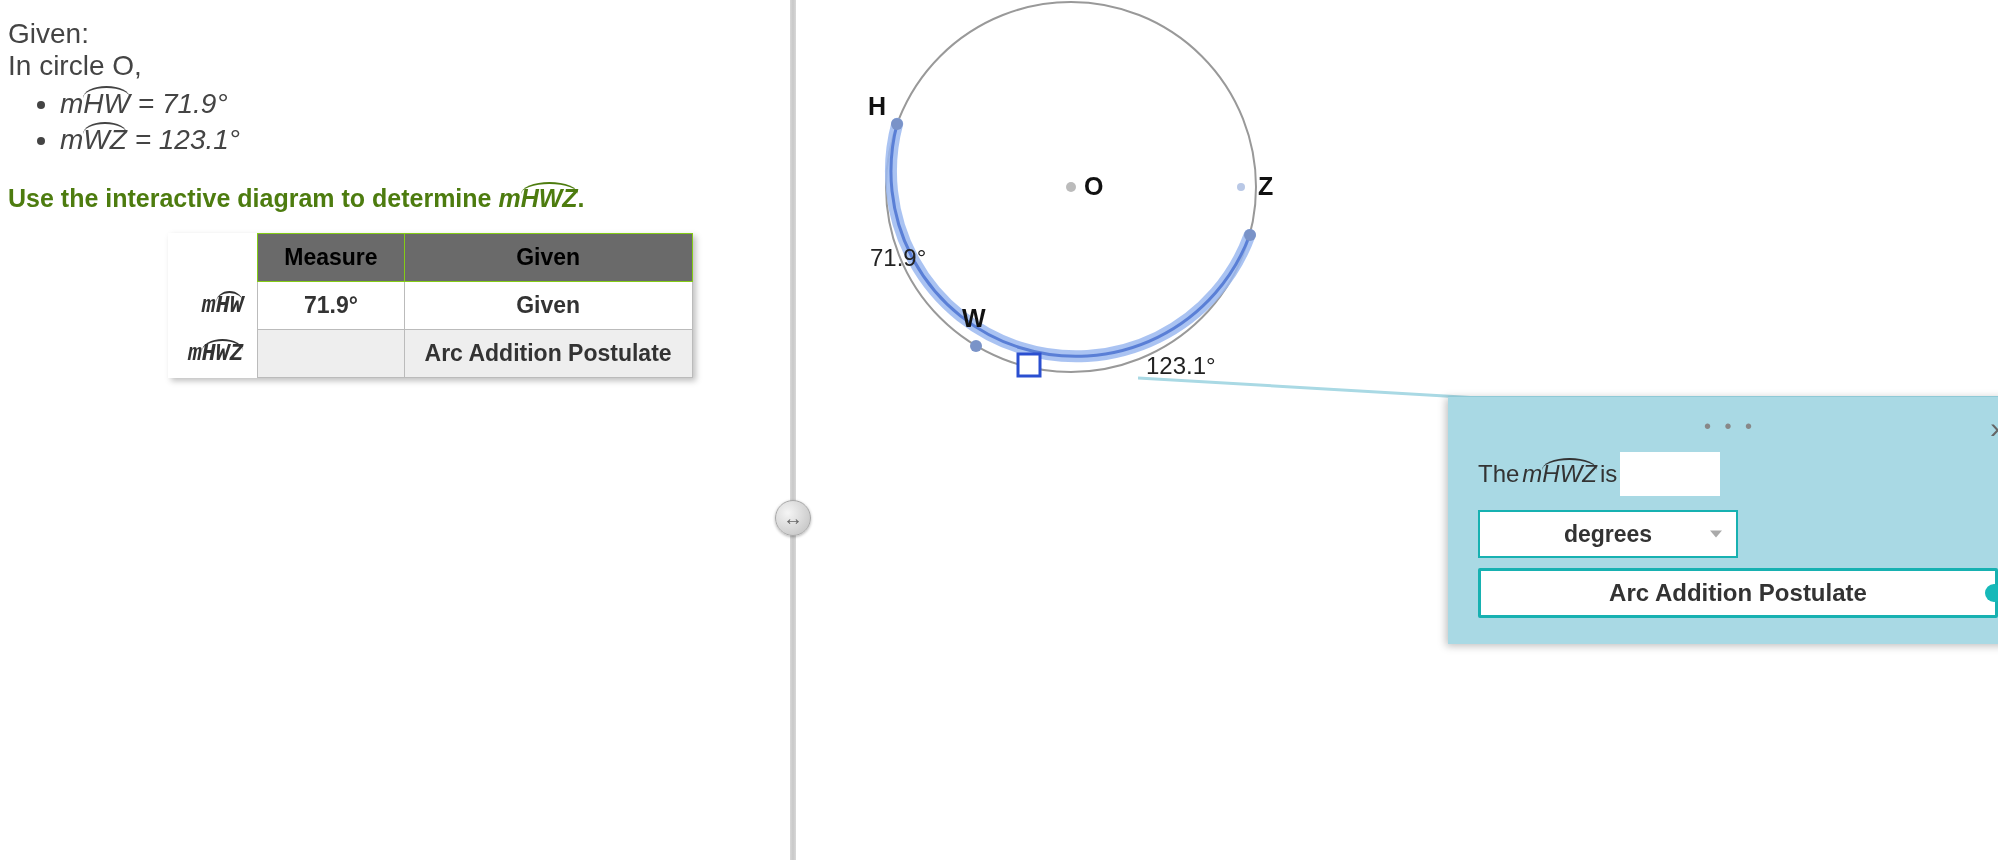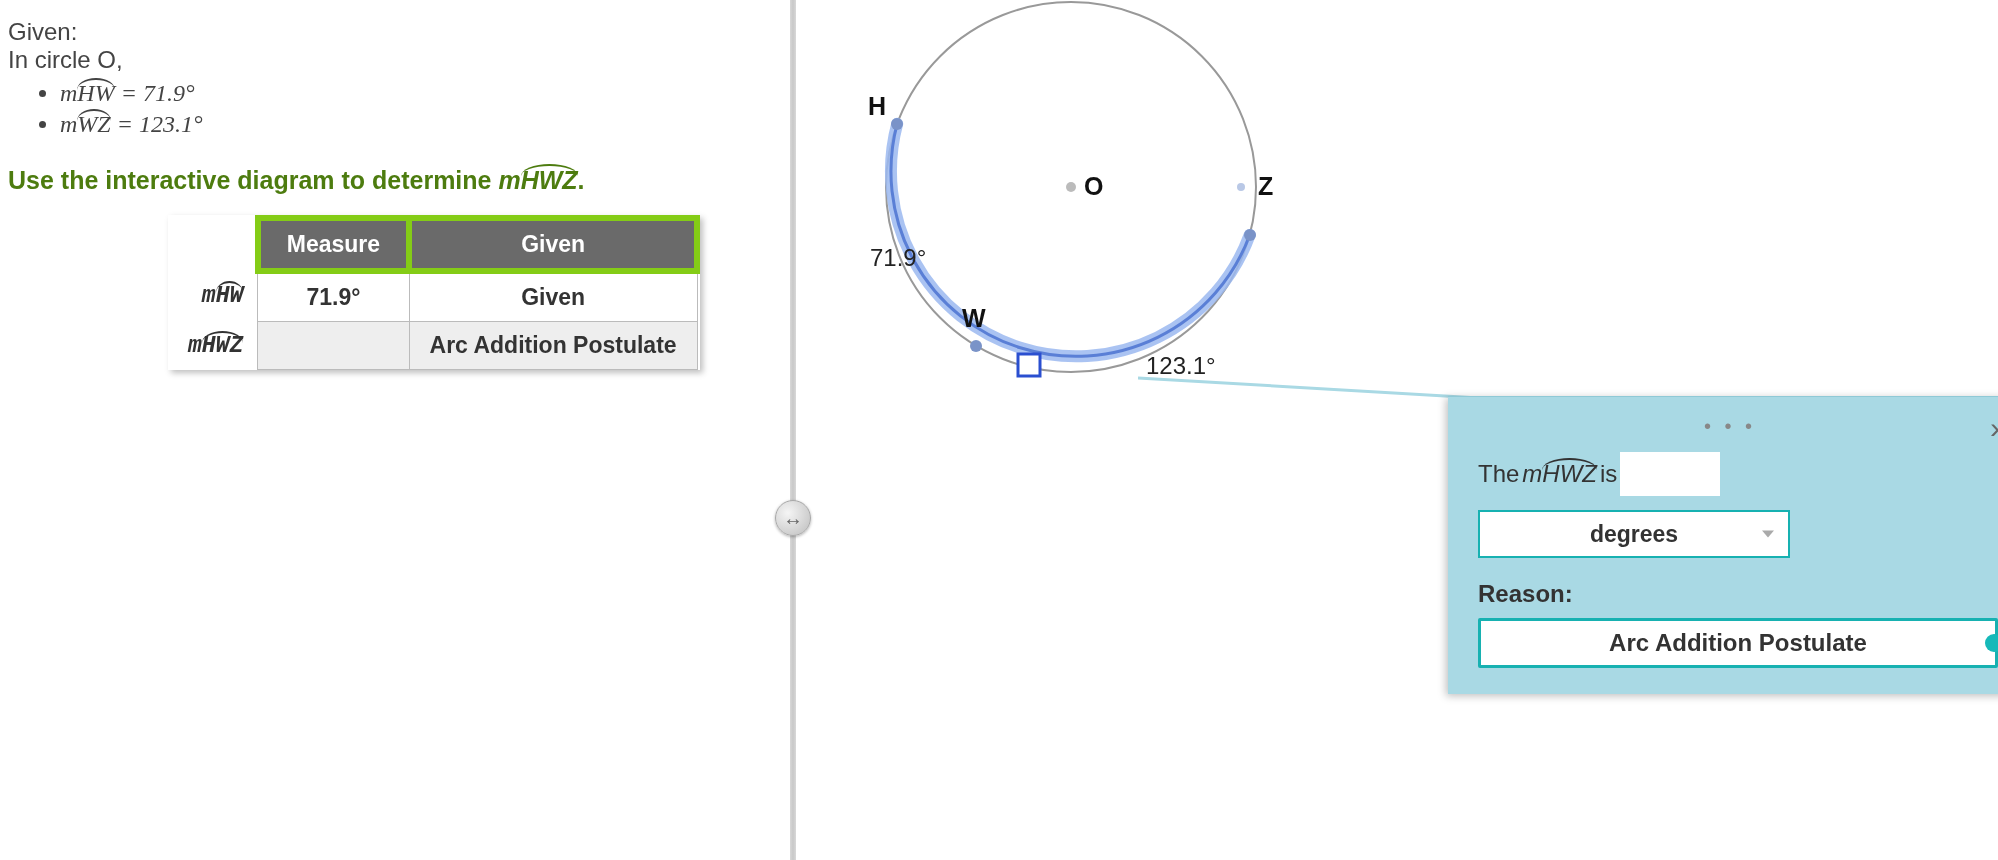--- a/index.html
+++ b/index.html
@@ -52,43 +52,43 @@
     font-size: 20px;
     color: #666;
     box-shadow: 0 1px 3px rgba(0,0,0,0.3);
   }
   .right-panel {
     position: absolute;
     left: 796px; top: 0;
     right: 0;
     height: 100%;
   }
-  .given-block { font-size: 24px; color: #444; }
-  .given-block ul { margin-left: 52px; margin-top: 6px; font-family: Liberation Serif, serif; }
+  .given-block { font-size: 28px; color: #444; }
+  .given-block ul { margin-left: 52px; margin-top: 6px; }
   .given-block li { margin: 4px 0; font-style: italic; }
   .given-block li .arc-over { font-style: italic; }
   .instruction {
     color: #4d7c0f;
     font-weight: 700;
     font-size: 25px;
     margin-top: 28px;
   }
   .instruction .arc-over { font-style: italic; }
   table.proof {
     border-collapse: collapse;
     margin: 20px 0 0 160px;
     box-shadow: 3px 3px 6px rgba(0,0,0,0.25);
     font-size: 23px;
   }
   table.proof th {
     background: #6a6a6a;
-    color: #ffffff;
+    color: #000000;
     font-weight: 700;
     padding: 10px 26px;
-    border: 6px solid #84cc16;
+    border: 1px solid #84cc16;
   }
   table.proof td {
     border: 1px solid #bbb;
     padding: 10px 20px;
     text-align: center;
   }
   table.proof td.label {
     text-align: right;
     font-style: italic;
     font-weight: 700;
@@ -148,21 +148,21 @@
   .answer-line input.val {
     width: 100px;
     height: 44px;
     border: none;
     background: #fff;
     font-size: 22px;
     padding: 0 8px;
   }
   .unit-select {
     margin-top: 14px;
-    width: 312px;
+    width: 260px;
     height: 48px;
     background: #fff;
     border: 2px solid #17b1b1;
     display: flex;
     align-items: center;
     justify-content: center;
     font-weight: 700;
     font-size: 23px;
     position: relative;
   }
@@ -300,19 +300,18 @@
       <span>The </span>
       <span style="font-style:italic;">m<span class="arc-over">HWZ</span></span>
       <span> is</span>
       <input class="val" type="text" value="" style="">
     </div>
 
     <div class="unit-select">
       <span>degrees</span>
     </div>
 
-    <div class="reason-label">Reason:</div>
     <div class="reason-select">
       <span>Arc Addition Postulate</span>
     </div>
   </div>
 
 </div>
 
 </body></html>

